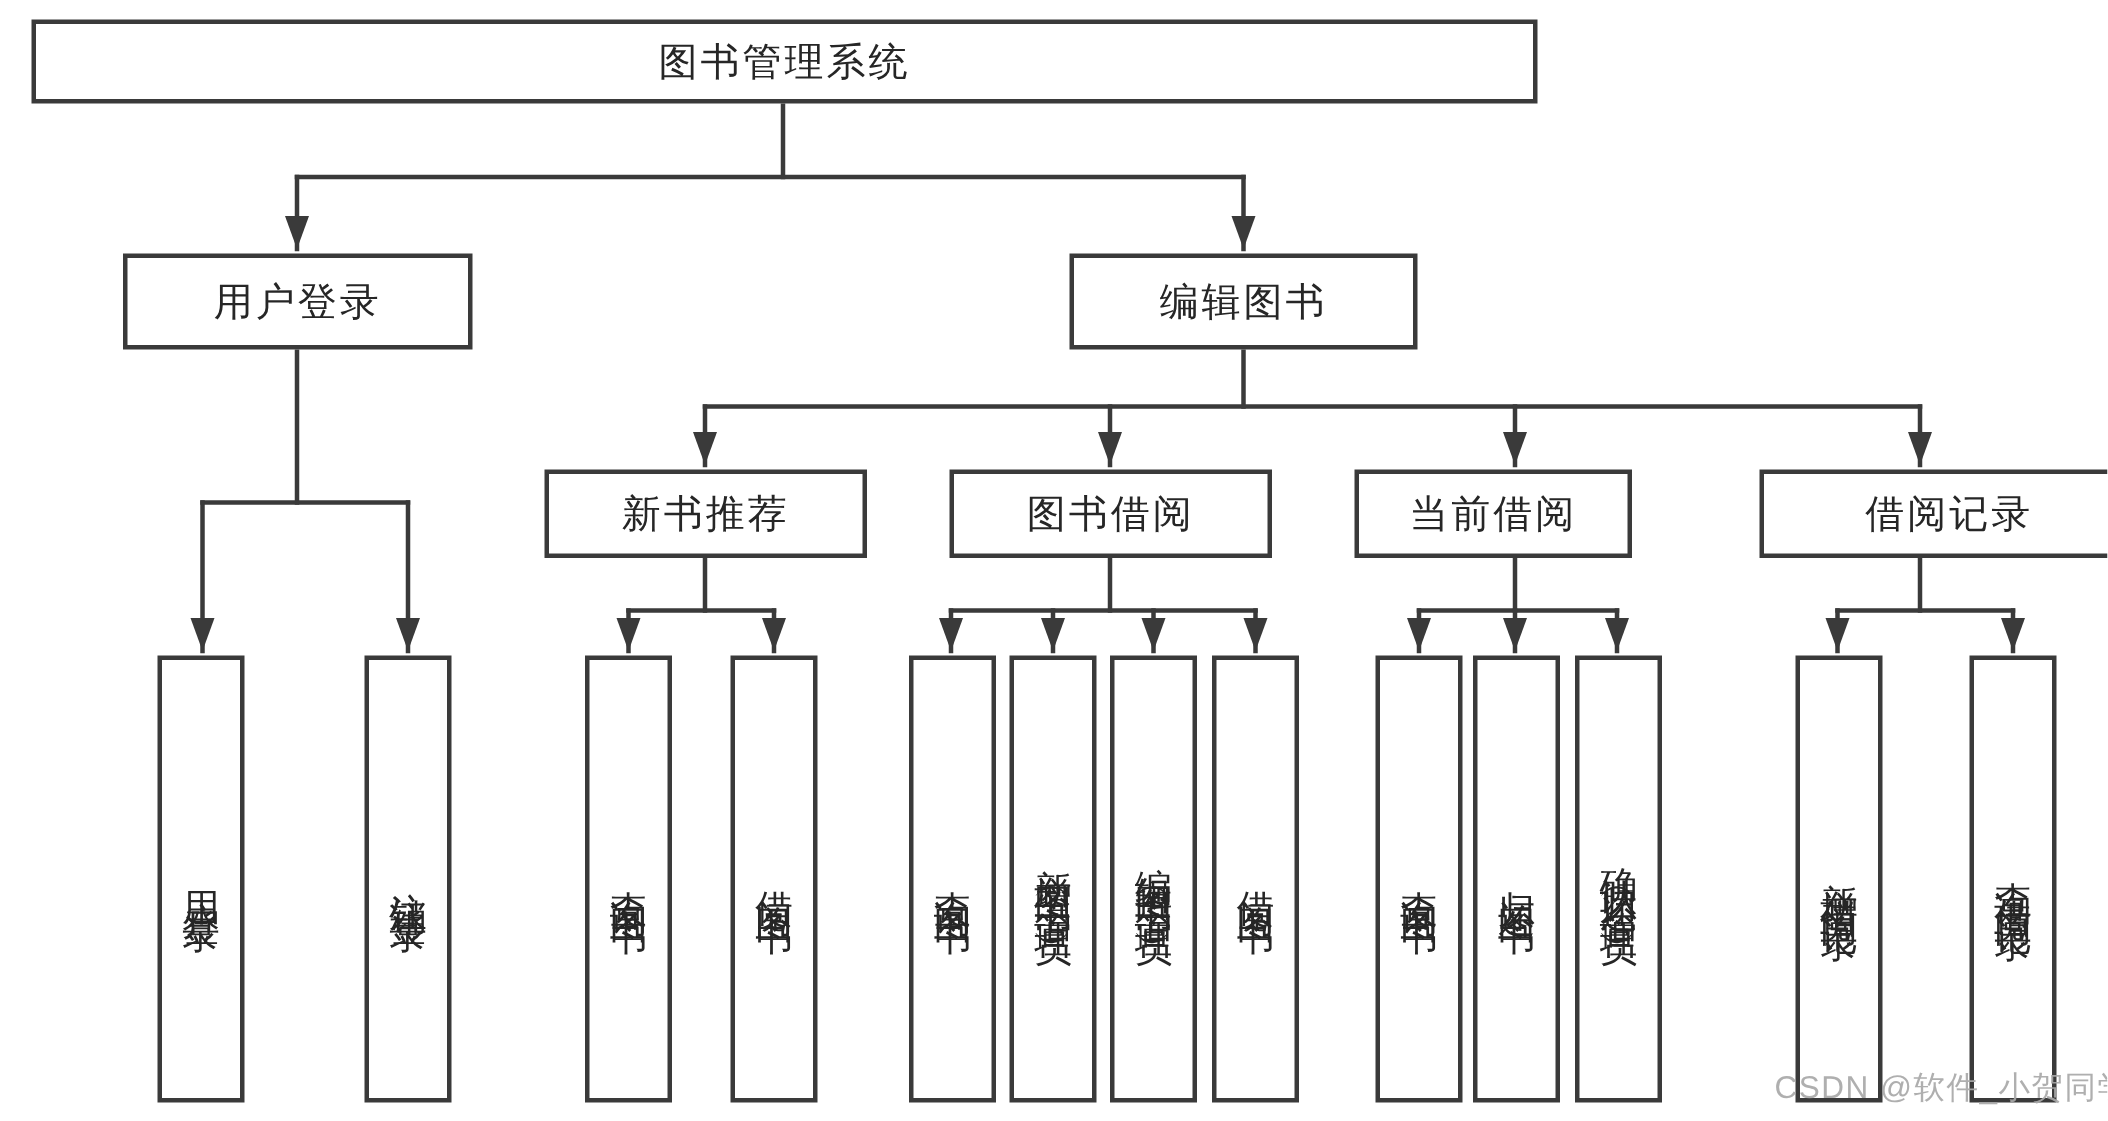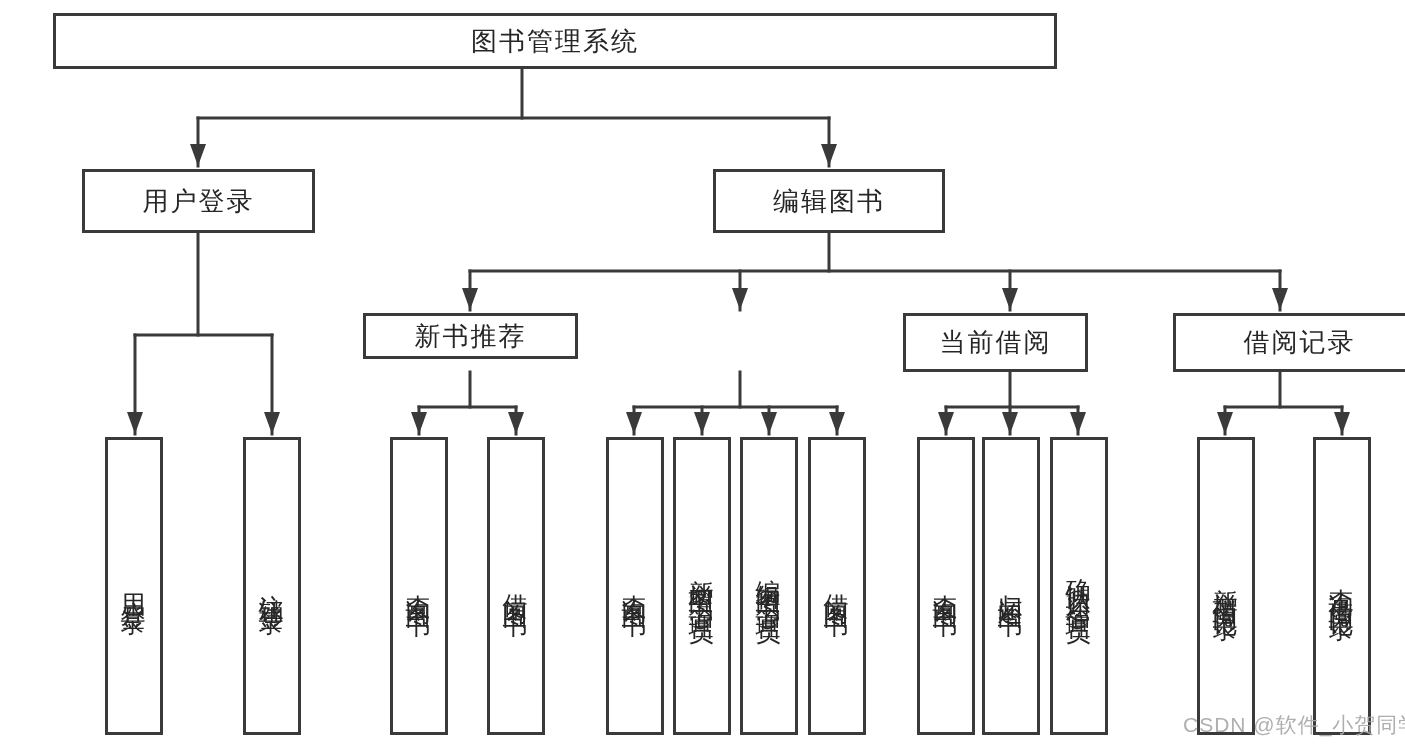--- a/index.html
+++ b/index.html
@@ -106,26 +106,27 @@
       <line x1="1010" y1="407" x2="1010" y2="434" marker-end="url(#ah)"></line>
       <line x1="1078" y1="407" x2="1078" y2="434" marker-end="url(#ah)"></line>
 
       <line x1="1280" y1="372" x2="1280" y2="407"></line>
       <line x1="1225" y1="407" x2="1342" y2="407"></line>
       <line x1="1225" y1="407" x2="1225" y2="434" marker-end="url(#ah)"></line>
       <line x1="1342" y1="407" x2="1342" y2="434" marker-end="url(#ah)"></line>
     </g>
   </svg>
 
-  <div class="box" style="left:21px; top:13px; width:1004px; height:56px;margin-left:32px;">图书管理系统</div>
+  <div class="box" style="left:21px; top:13px; width:1004px; height:56px;">图书管理系统</div>
 
   <div class="box" style="left:82px; top:169px; width:233px; height:64px;">用户登录</div>
   <div class="box" style="left:713px; top:169px; width:232px; height:64px;">编辑图书</div>
 
-  <div class="box" style="left:363px; top:313px; width:215px; height:46px;">新书推荐</div>
+  <div class="box" style="left:363px; top:313px; width:215px; height:59px;">新书推荐</div>
+  <div class="box" style="left:633px; top:313px; width:215px; height:59px;">图书借阅</div>
   <div class="box" style="left:903px; top:313px; width:185px; height:59px;">当前借阅</div>
   <div class="box" style="left:1173px; top:313px; width:253px; height:59px;">借阅记录</div>
 
   <div class="leaf" style="left:105px;">用户登录</div>
   <div class="leaf" style="left:243px;">注销登录</div>
 
   <div class="leaf" style="left:390px;">查询图书</div>
   <div class="leaf" style="left:487px;">借阅图书</div>
 
   <div class="leaf" style="left:606px;">查询图书</div>

